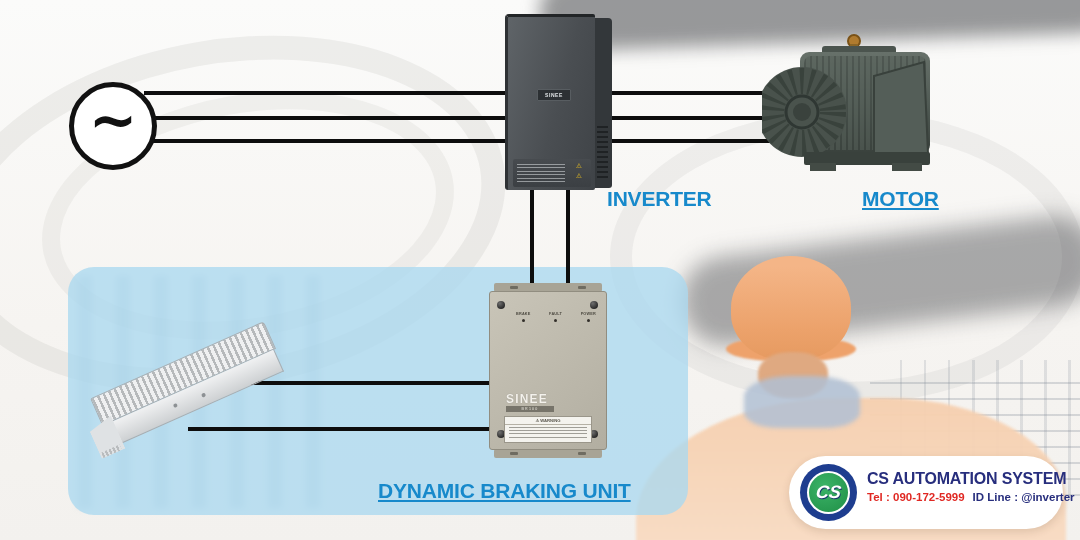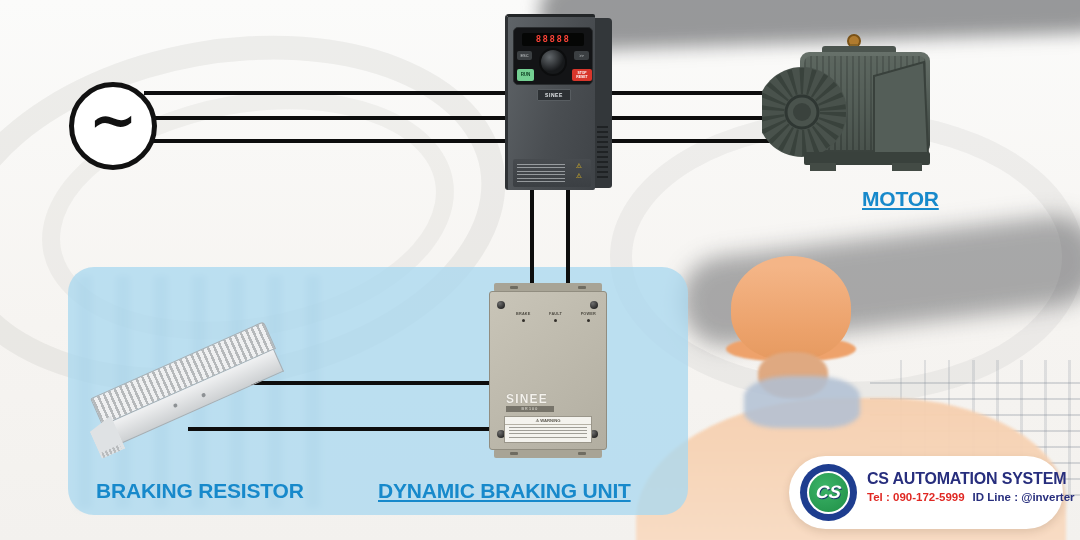--- a/index.html
+++ b/index.html
@@ -151,28 +151,20 @@
 
   <div class="abs ac-source">
     <span class="ac-glyph">~</span>
   </div>
 
   <div class="abs inverter">
     <div class="inv-side">
       <div class="inv-vents"></div>
     </div>
     <div class="inv-front">
-      <div class="inv-panel">
-        <div class="inv-display">88888</div>
-        <div class="inv-btn inv-btn-esc">ESC</div>
-        <div class="inv-btn inv-btn-shift">&gt;&gt;</div>
-        <div class="inv-knob"></div>
-        <div class="inv-btn-run">RUN</div>
-        <div class="inv-btn-stop">STOP RESET</div>
-      </div>
       <div class="inv-logo">SINEE</div>
       <div class="inv-label-strip">
         <div class="inv-label-lines"></div>
         <div class="inv-warn">⚠<br>⚠</div>
       </div>
     </div>
   </div>
 
   <svg class="abs motor" viewBox="0 0 185 144">
     <defs>
@@ -251,22 +243,22 @@
       </div>
       <div class="dbu-brand">SINEE</div>
       <div class="dbu-model">BR100</div>
       <div class="dbu-warnbox">
         <div class="dbu-warn-title">⚠ WARNING</div>
         <div class="dbu-warn-lines"></div>
       </div>
     </div>
   </div>
 
+  <div class="diagram-label" style="left:607px;top:187px;">INVERTER</div>
   <div class="diagram-label" style="left:862px;top:187px;text-decoration:underline;">MOTOR</div>
-  <div class="diagram-label" style="left:96px;top:479px;">BRAKING RESISTOR</div>
   <div class="diagram-label" style="left:378px;top:479px;text-decoration:underline;">DYNAMIC BRAKING UNIT</div>
 
   <div class="abs brand-pill">
     <div class="cs-badge">
       <div class="cs-badge-inner">
         <span class="cs-monogram">CS</span>
       </div>
     </div>
     <div class="brand-text">
       <div class="brand-company">CS AUTOMATION SYSTEM</div>

